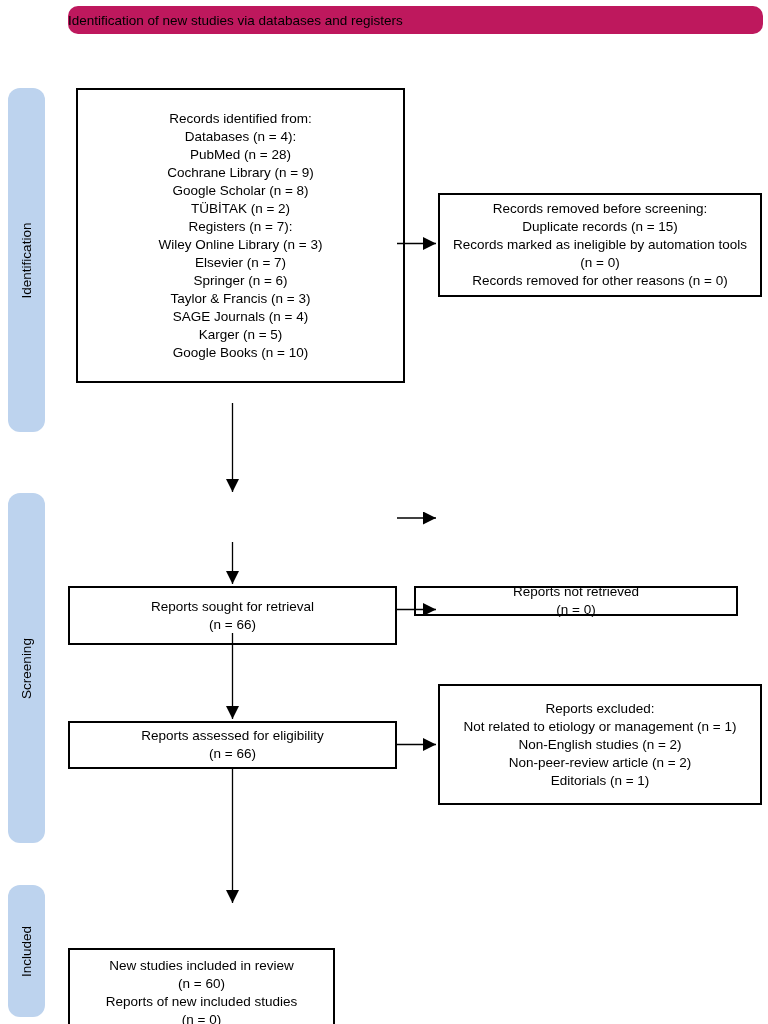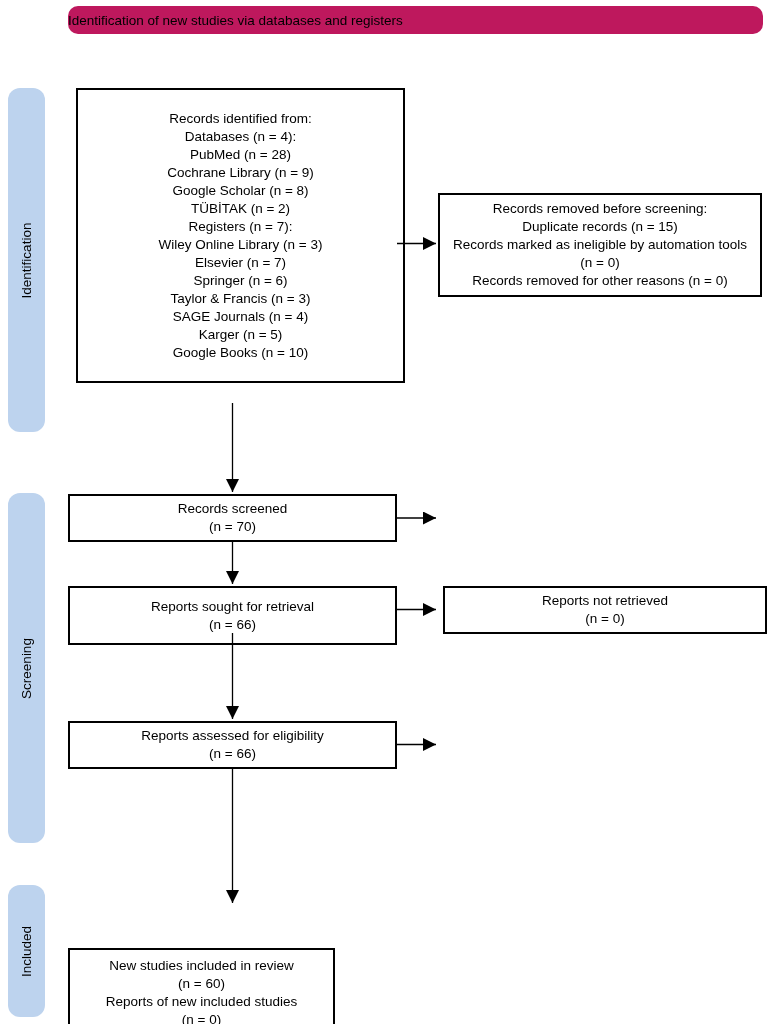--- a/index.html
+++ b/index.html
@@ -24,21 +24,21 @@
   .box {
     position:absolute; border:2px solid #000; background:#fff; box-sizing:border-box;
     display:flex; align-items:center; justify-content:center;
     text-align:center; font-size:13.5px; line-height:18px; white-space:pre-line;
   }
   #box-identified       { left:68px;  top:88px;  width:329px; height:295px;margin-left:8px; }
   #box-removed          { left:438px; top:193px; width:324px; height:104px; padding:0 8px;text-align:center; }
   #box-screened         { left:68px;  top:494px; width:329px; height:48px; }
   #box-excluded         { left:438px; top:494px; width:324px; height:48px; }
   #box-sought           { left:68px;  top:586px; width:329px; height:59px; }
-  #box-not-retrieved    { left:443px; top:586px; width:324px; height:48px; }
+  #box-not-retrieved    { left:414px; top:586px; width:324px; height:30px; }
   #box-assessed         { left:68px;  top:721px; width:329px; height:48px; }
   #box-reports-excluded { left:438px; top:684px; width:324px; height:121px; padding:0 18px; }
   #box-new-included     { left:68px;  top:948px; width:267px; height:90px; }
   .arrows { position:absolute; left:0; top:0; pointer-events:none; }
 </style>
 </head>
 <body>
 
 <div class="page">
 
@@ -69,33 +69,36 @@
 Taylor &amp; Francis (n = 3)
 SAGE Journals (n = 4)
 Karger (n = 5)
 Google Books (n = 10)</div>
 
   <div class="box" id="box-removed">Records removed before screening:
 Duplicate records (n = 15)
 Records marked as ineligible by automation tools (n = 0)
 Records removed for other reasons (n = 0)</div>
 
-  <div class="box" id="box-screened">Records screened
-(n = 70)</div>
 
 
   <div class="box" id="box-sought">Reports sought for retrieval
 (n = 66)</div>
 
   <div class="box" id="box-not-retrieved">Reports not retrieved
 (n = 0)</div>
 
   <div class="box" id="box-assessed">Reports assessed for eligibility
 (n = 66)</div>
 
+  <div class="box" id="box-reports-excluded">Reports excluded:
+Not related to etiology or management (n = 1)
+Non-English studies (n = 2)
+Non-peer-review article (n = 2)
+Editorials (n = 1)</div>
 
   <div class="box" id="box-new-included">New studies included in review
 (n = 60)
 Reports of new included studies
 (n = 0)</div>
 
   <svg class="arrows" width="768" height="1024" viewBox="0 0 768 1024">
     <defs>
       <marker id="ah" markerWidth="10" markerHeight="10" refX="10" refY="5" orient="auto">
         <path d="M0,0 L10,5 L0,10 z" fill="#000"></path>

